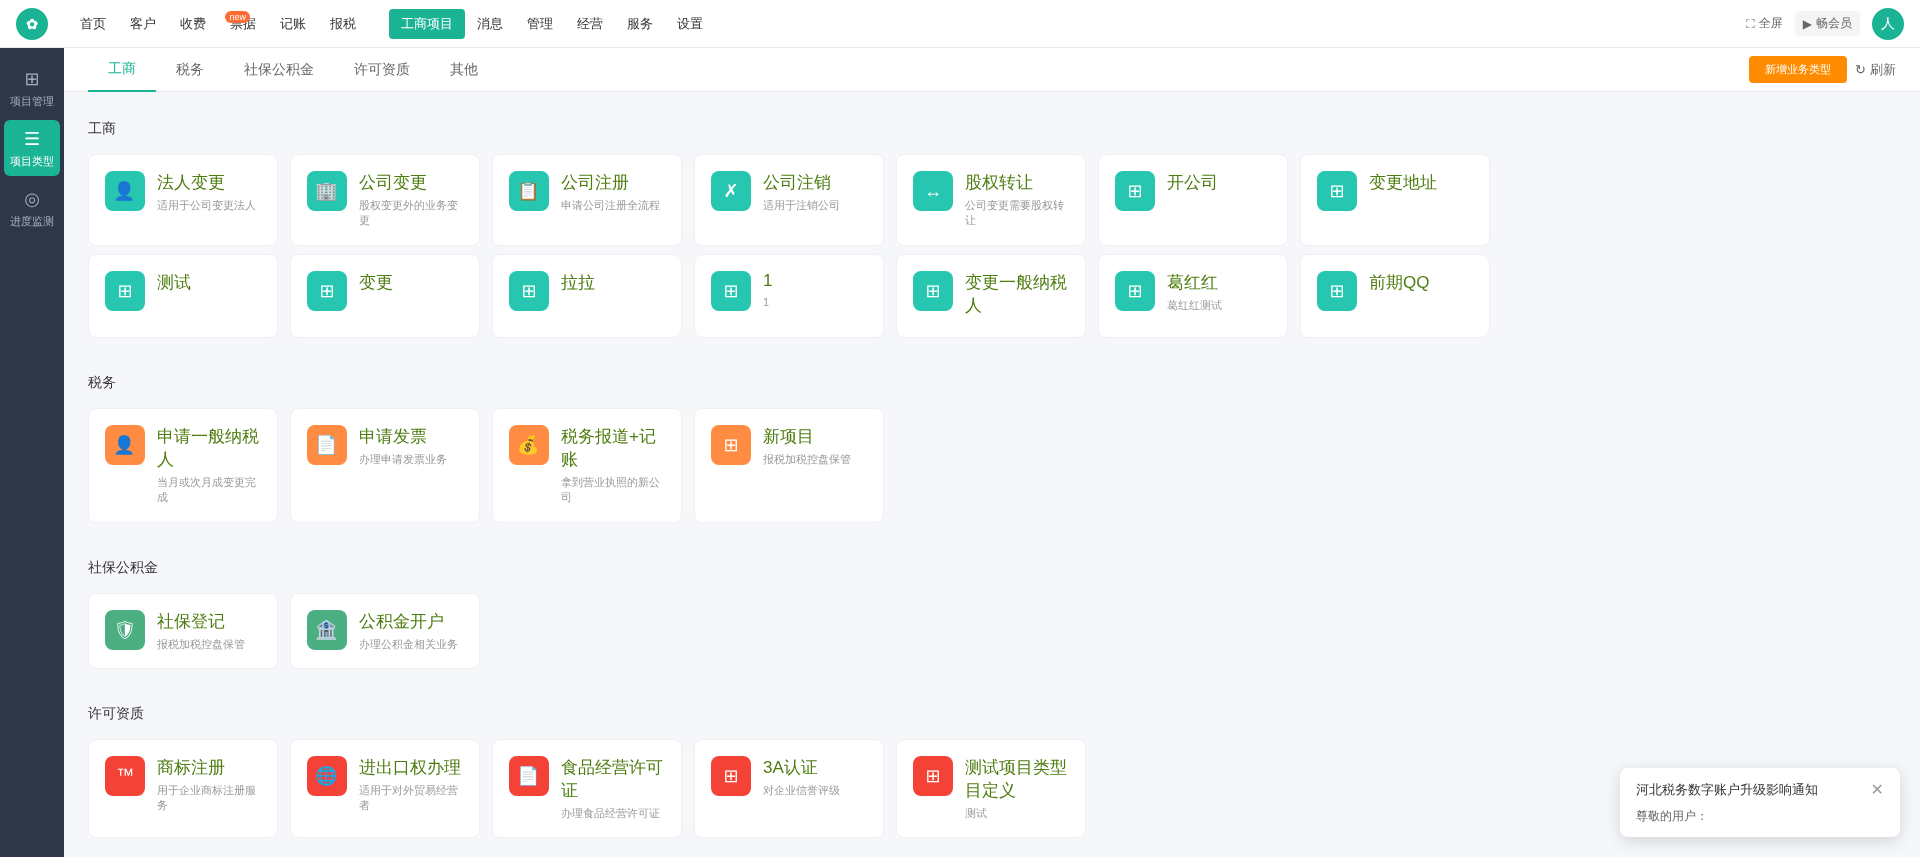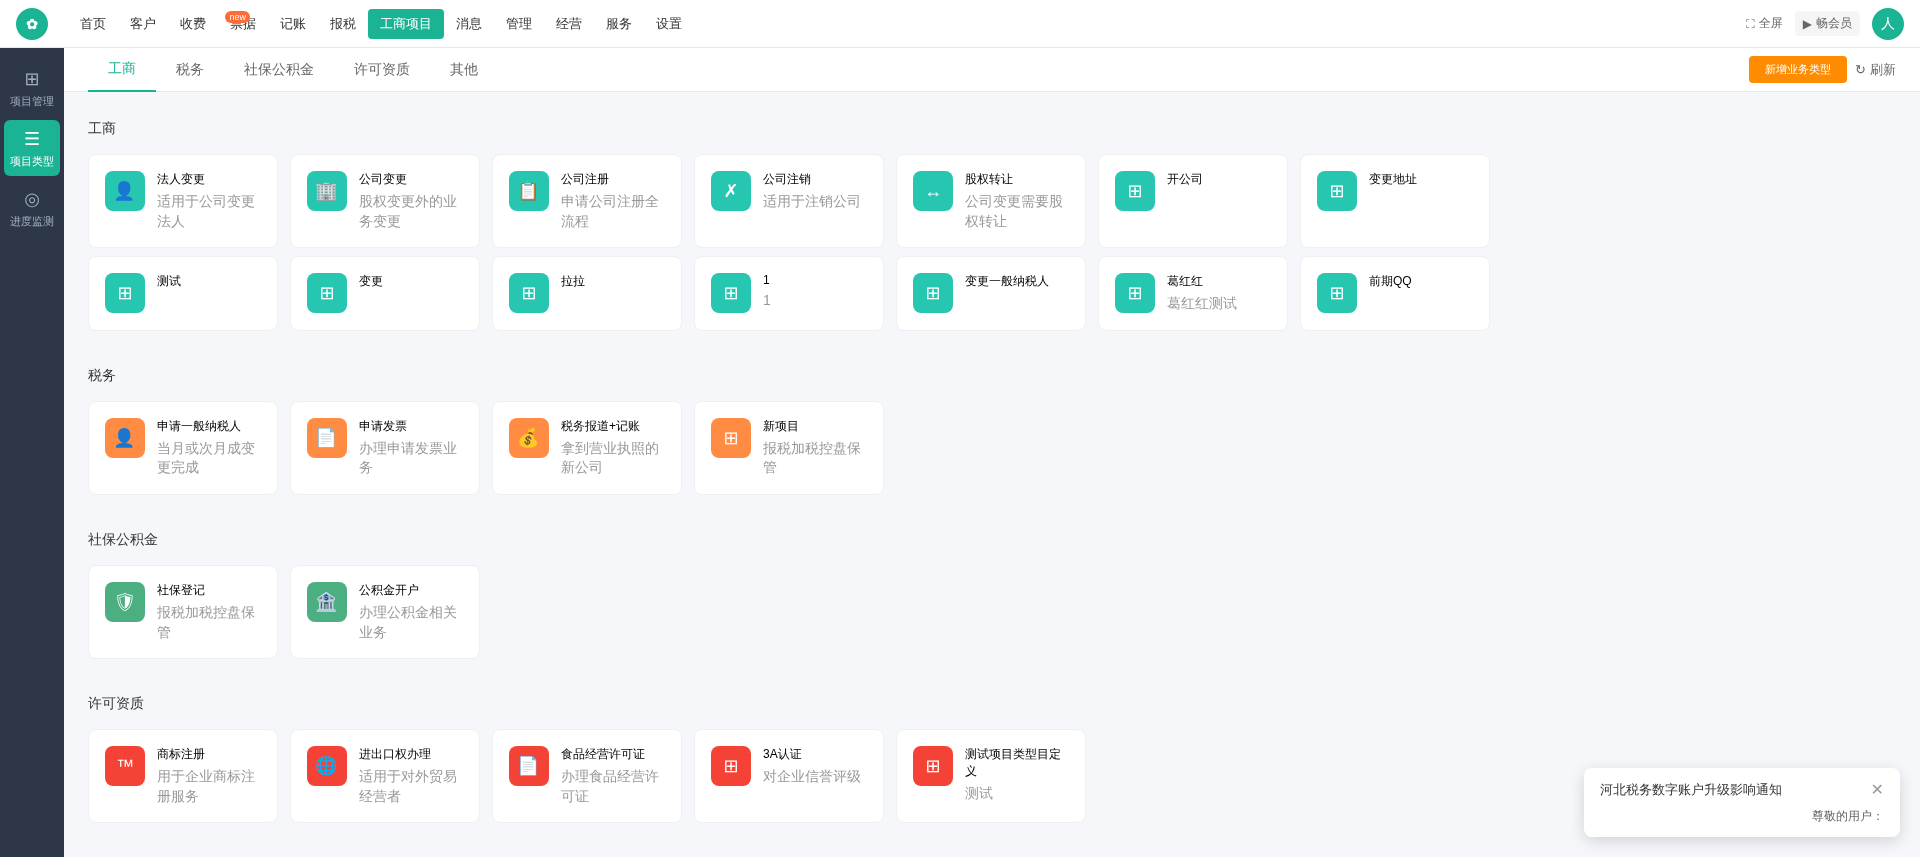--- a/index.html
+++ b/index.html
@@ -38,20 +38,21 @@
       border-radius: 4px;
       color: #333;
       font-size: 13px;
       position: relative;
       white-space: nowrap;
     }
     .nav-item.active {
       background: #1ab394;
       color: #fff;
       border-radius: 4px;
+      margin-left: 21px;
     }
     .nav-item .badge {
       position: absolute;
       top: 2px; right: 18px;
       background: #ff6b35;
       color: white;
       font-size: 9px;
       padding: 1px 4px;
       border-radius: 8px;
     }
@@ -218,47 +219,46 @@
     .card-icon.teal { background: #26c6b0; }
     .card-icon.green { background: #4caf82; }
     .card-icon.orange { background: #ff8c42; }
     .card-icon.red { background: #f44336; }
 
     .card-info {
       flex: 1;
       min-width: 0;
     }
     .card-title {
-      font-size: 12px;
-      color: #000000;
+      font-size: 17px;
+      color: #4d7c0f;
       font-weight: 500;
       margin-bottom: 4px;
     }
     .card-desc {
-      font-size: 14px;
+      font-size: 11px;
       color: #999;
       line-height: 1.4;
     }
 
     .section-divider {
       height: 20px;
     }
 
     
     .notification-popup {
       position: fixed;
       bottom: 20px;
       right: 20px;
-      width: 316px;
+      width: 280px;
       background: #fff;
       border-radius: 8px;
       box-shadow: 0 4px 16px rgba(0,0,0,0.15);
       padding: 12px 16px;
       z-index: 200;
-      text-align: right;
     }
     .notification-header {
       display: flex;
       justify-content: space-between;
       align-items: center;
       margin-bottom: 8px;
     }
     .notification-title {
       font-size: 13px;
       color: #333;

